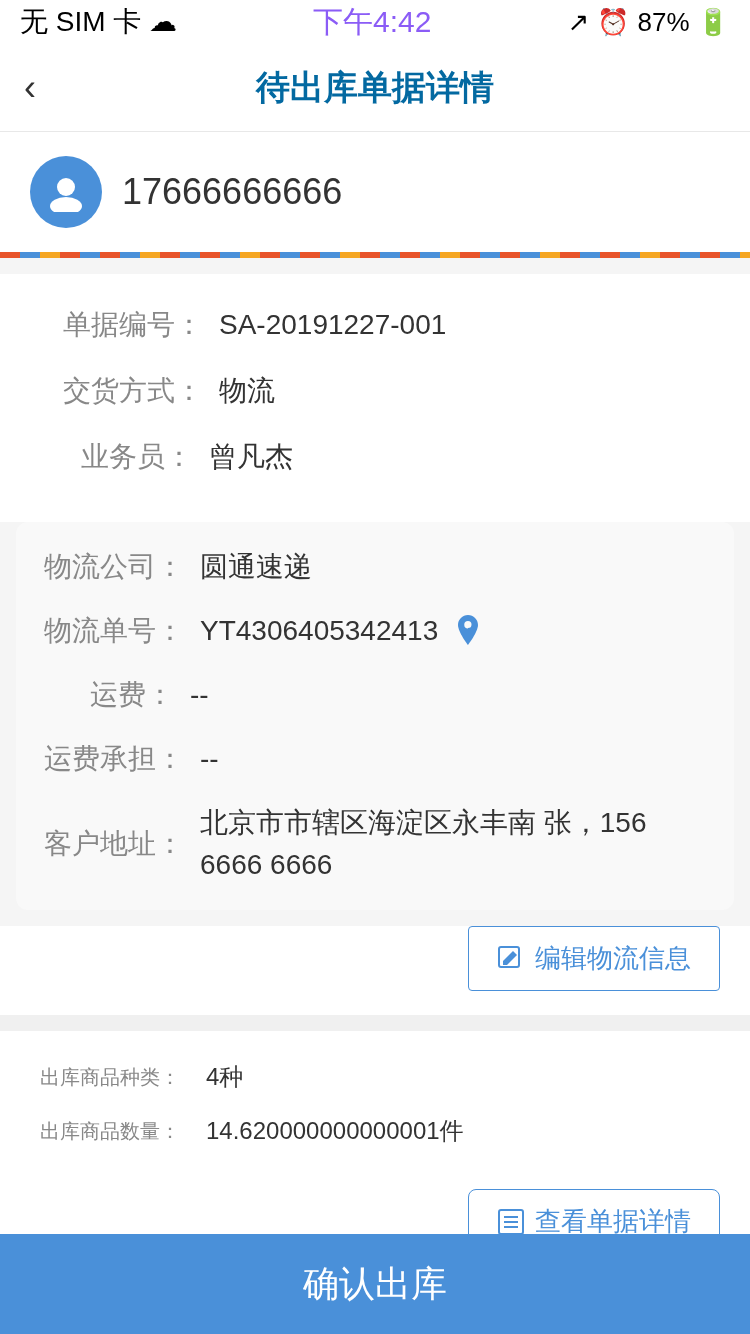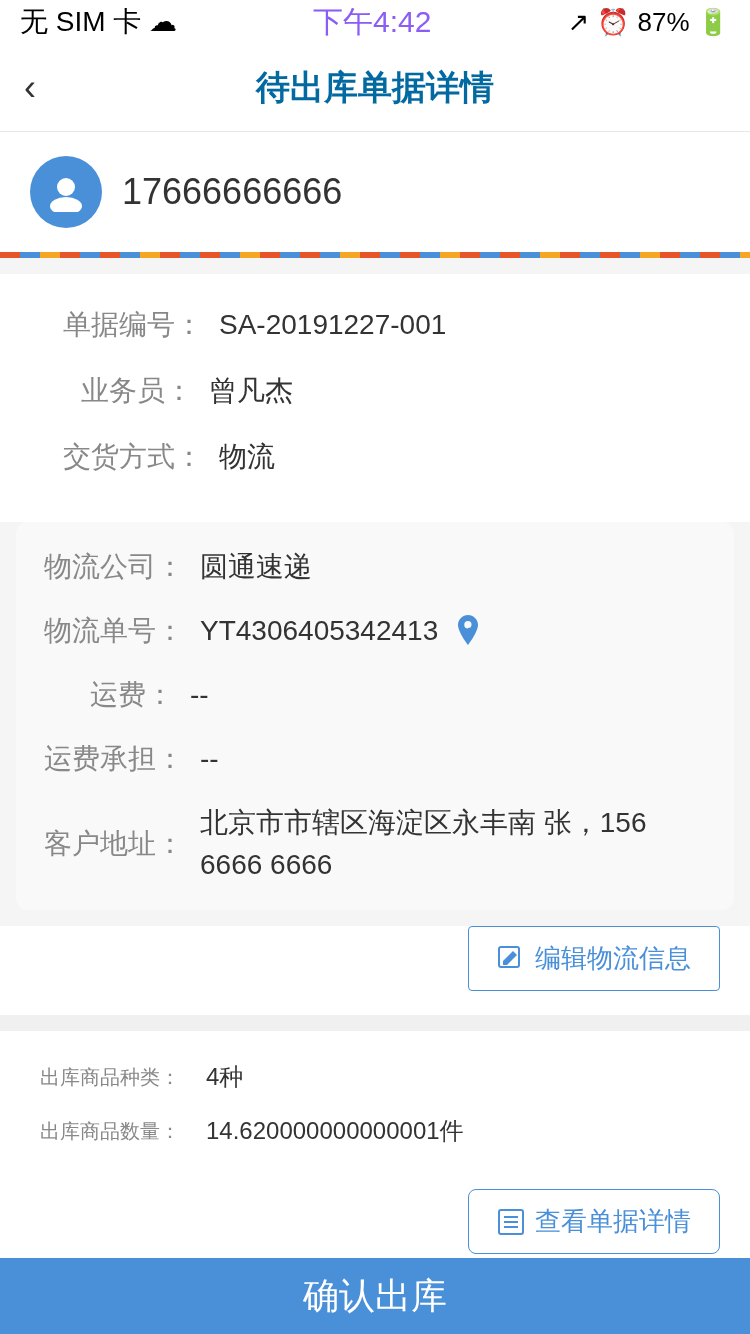--- a/index.html
+++ b/index.html
@@ -237,21 +237,21 @@
       font-size: 26px;
       background: #fff;
       cursor: pointer;
     }
 
     
     .confirm-button {
       position: fixed;
       bottom: 0;
       width: 750px;
-      height: 76px;
+      height: 100px;
       background: #4a90d9;
       display: flex;
       align-items: center;
       justify-content: center;
       font-size: 36px;
       color: #fff;
       font-weight: 500;
       cursor: pointer;
     }
 
@@ -294,26 +294,26 @@
   </div>
 
   <div class="dashed-separator"></div>
 
   <div class="info-section">
     <div class="info-row">
       <span class="info-label">单据编号：</span>
       <span class="info-value">SA-20191227-001</span>
     </div>
     <div class="info-row">
+      <span class="info-label">交货方式：</span>
+      <span class="info-value">物流</span>
+    </div>
+    <div class="info-row">
       <span class="info-label">业务员：</span>
       <span class="info-value">曾凡杰</span>
-    </div>
-    <div class="info-row">
-      <span class="info-label">交货方式：</span>
-      <span class="info-value">物流</span>
     </div>
   </div>
 
   <div class="logistics-card">
     <div class="logistics-row">
       <span class="logistics-label">物流公司：</span>
       <span class="logistics-value">圆通速递</span>
     </div>
     <div class="logistics-row">
       <span class="logistics-label">物流单号：</span>

